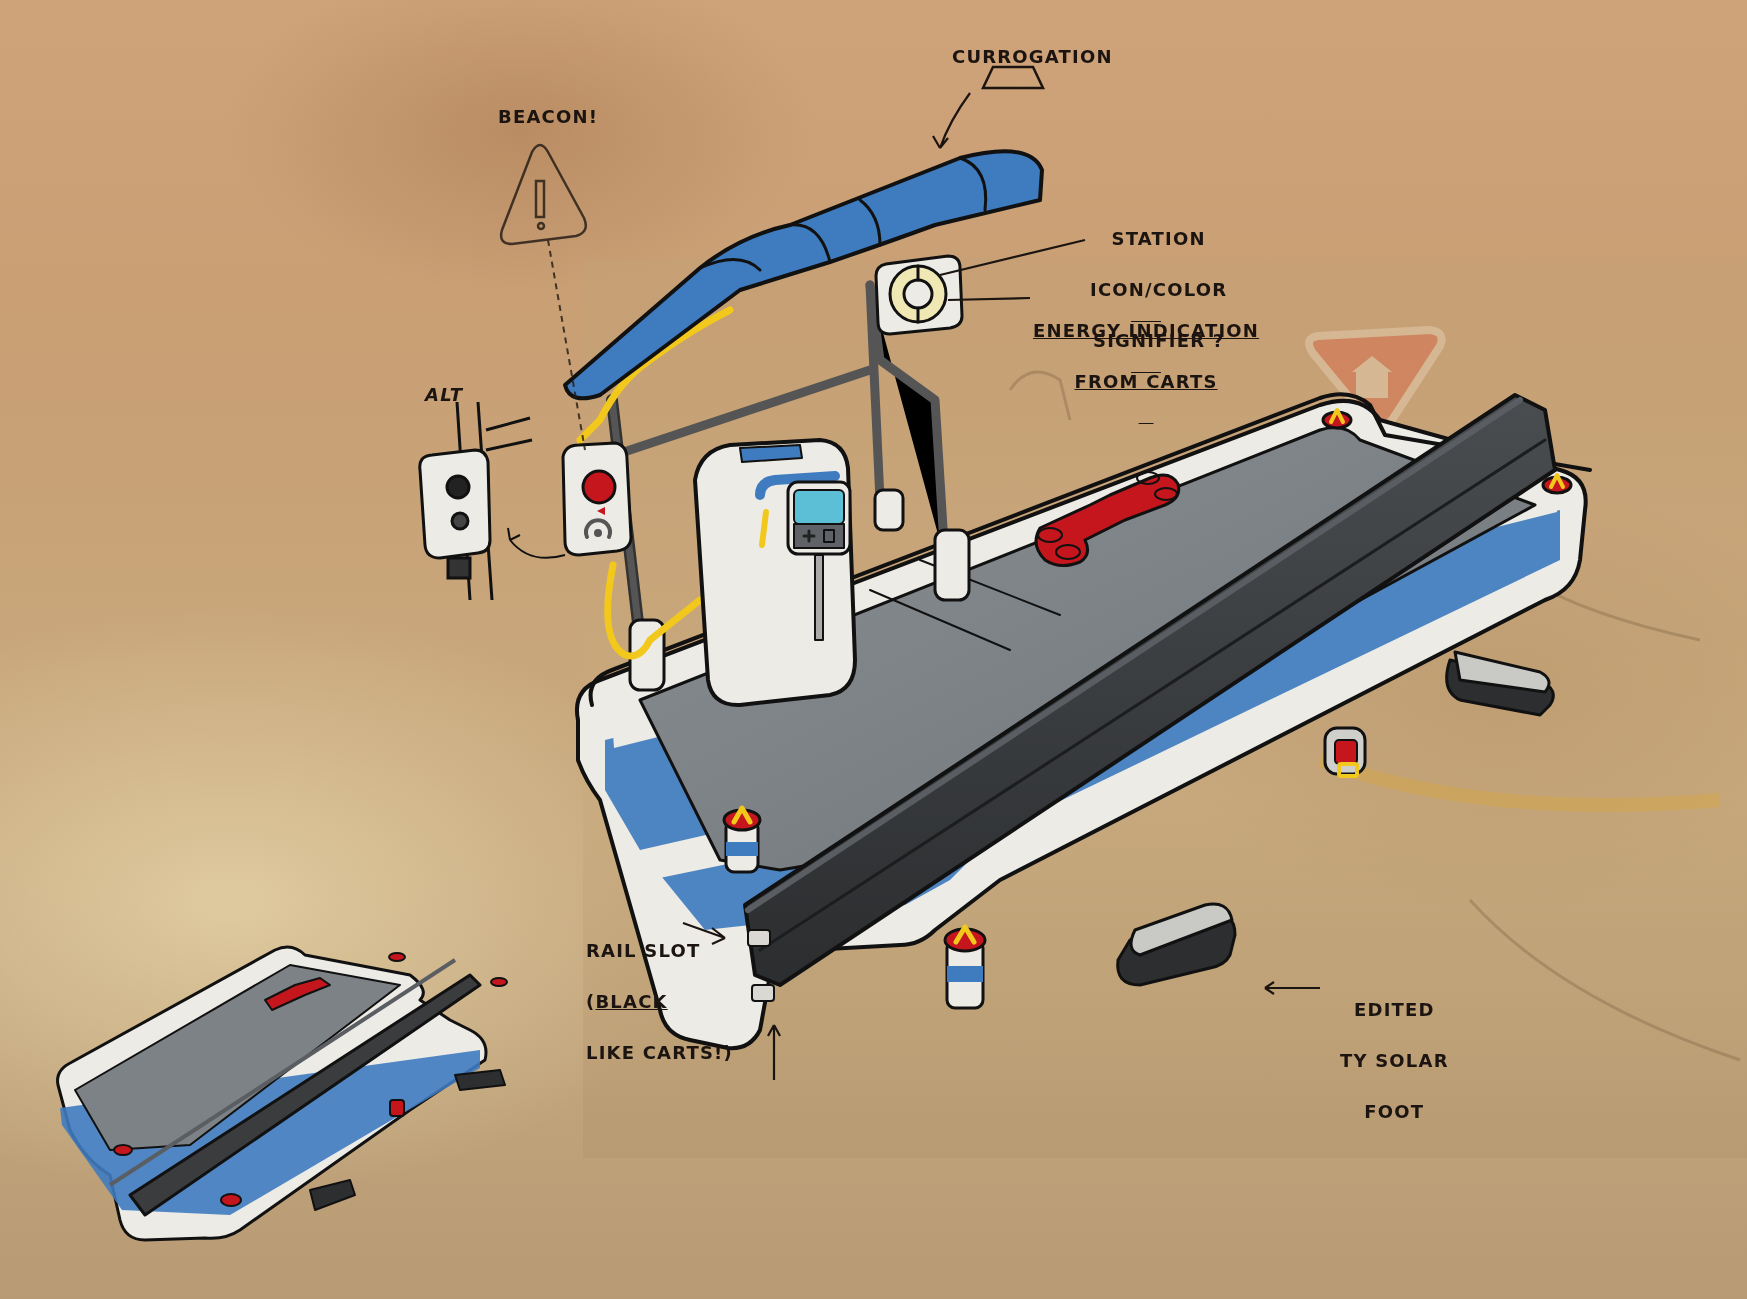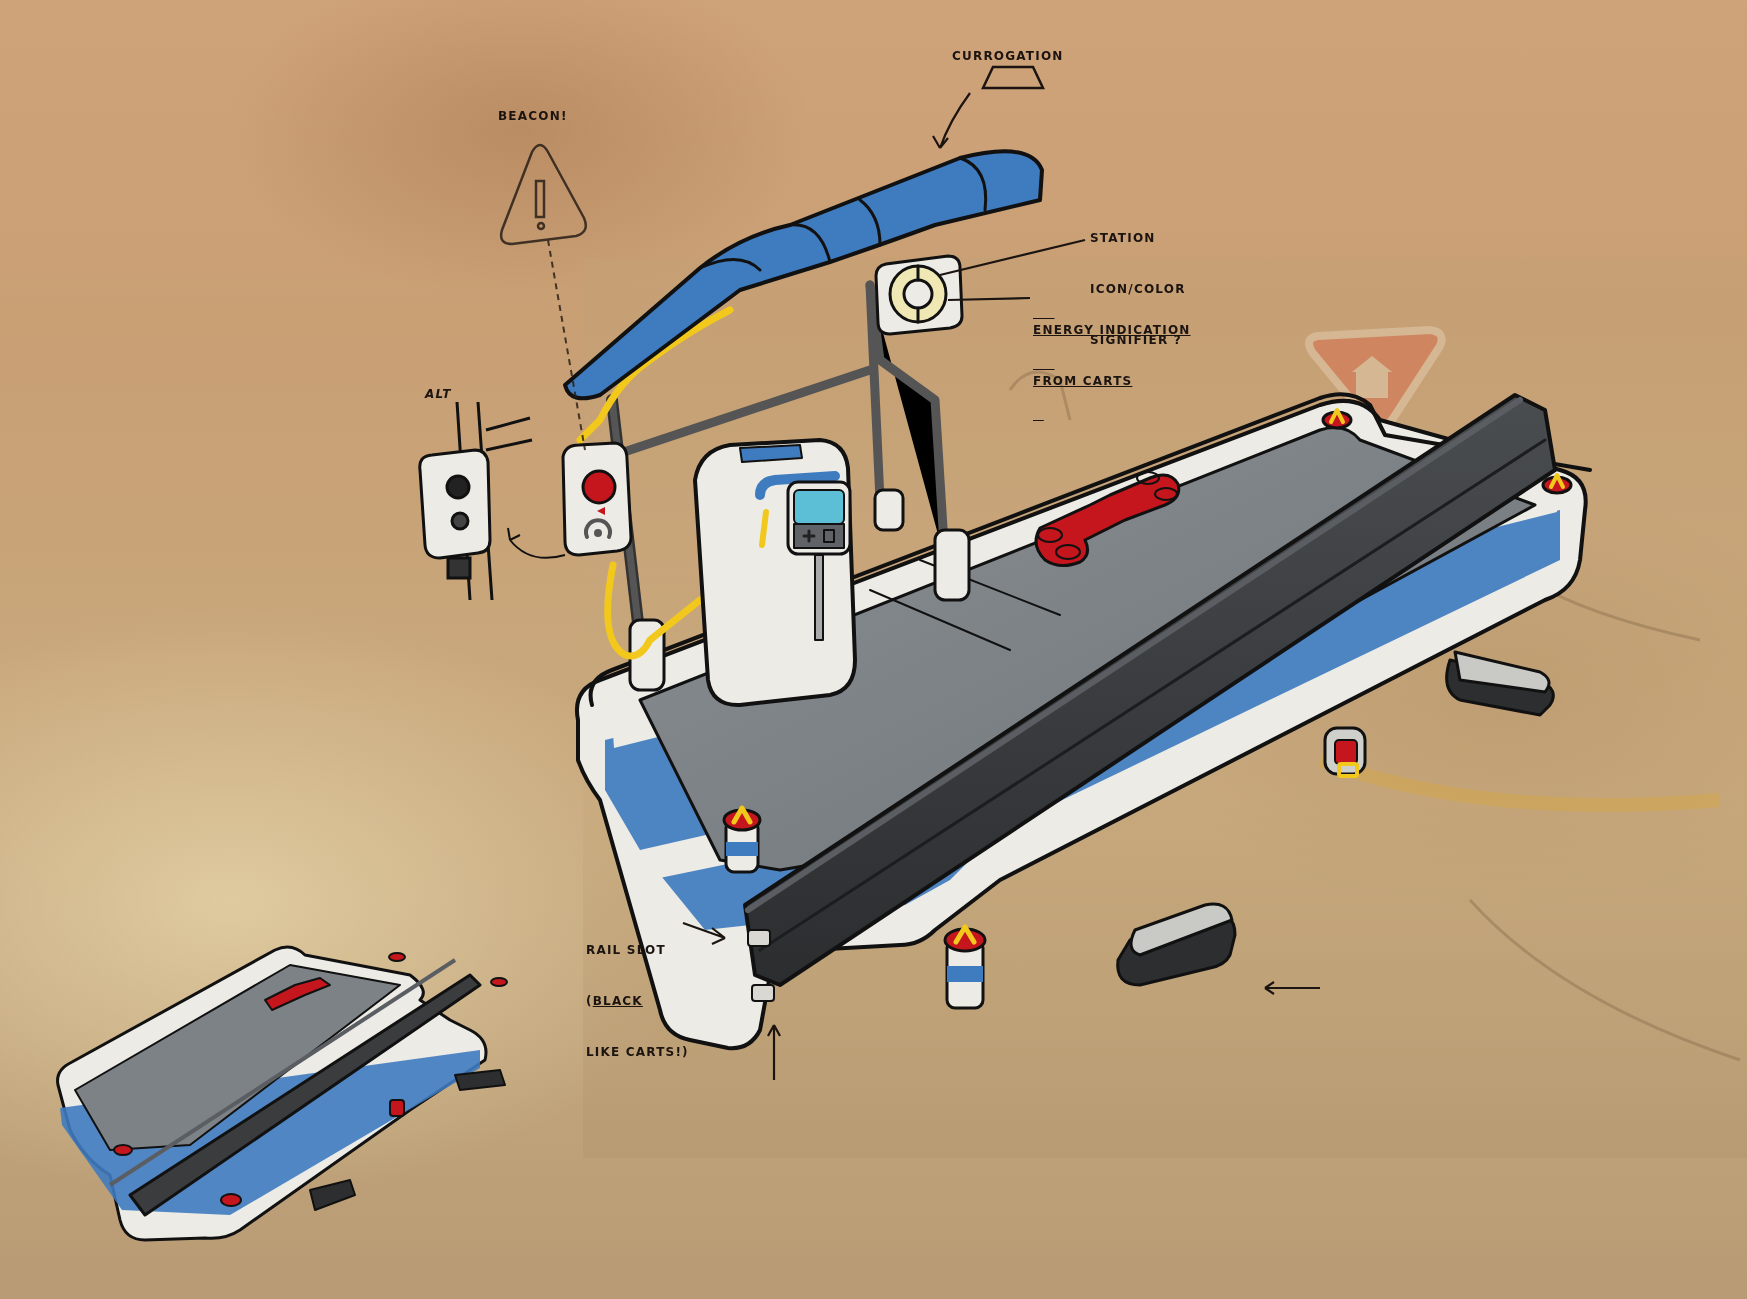--- a/index.html
+++ b/index.html
@@ -13,24 +13,24 @@
     font-family: "DejaVu Sans", sans-serif;
   }
   .canvas { position: absolute; left: 0; top: 0; width: 1747px; height: 1299px; }
   .bg-panel {
     position: absolute; left: 583px; top: 258px; width: 1164px; height: 900px;
     background: linear-gradient(180deg, rgba(196,160,118,0.55) 0%, rgba(200,170,125,0.5) 60%, rgba(180,150,110,0.55) 100%);
   }
   .note {
     position: absolute; color: #1b1410;
     font-family: "DejaVu Sans", sans-serif;
-    font-size: 12px; letter-spacing: 1.2px; text-transform: uppercase;
+    font-size: 18px; letter-spacing: 1.2px; text-transform: uppercase;
     line-height: 17px; font-weight: bold; white-space: pre;
   }
-  .note.center { text-align: left; }
+  .note.center { text-align: center; }
   .note .u { text-decoration: underline; }
   svg { position: absolute; left: 0; top: 0; }
 </style>
 </head>
 <body>
 
 <div class="canvas">
   <div class="bg-panel"></div>
 
   <svg width="1747" height="1299" viewBox="0 0 1747 1299">
@@ -234,14 +234,19 @@
   </div>
 
   <div class="note" style="left:425px; top:386px;font-style:italic;">ALT</div>
 
   <div class="note" style="left:586px; top:908px;">
     <div>RAIL SLOT</div>
     <div>(<span class="u">BLACK</span></div>
     <div>LIKE CARTS!)</div>
   </div>
 
+  <div class="note center" style="left:1340px; top:967px;">
+    <div>EDITED</div>
+    <div>TY SOLAR</div>
+    <div>FOOT</div>
+  </div>
 
 </div>
 
 </body></html>

